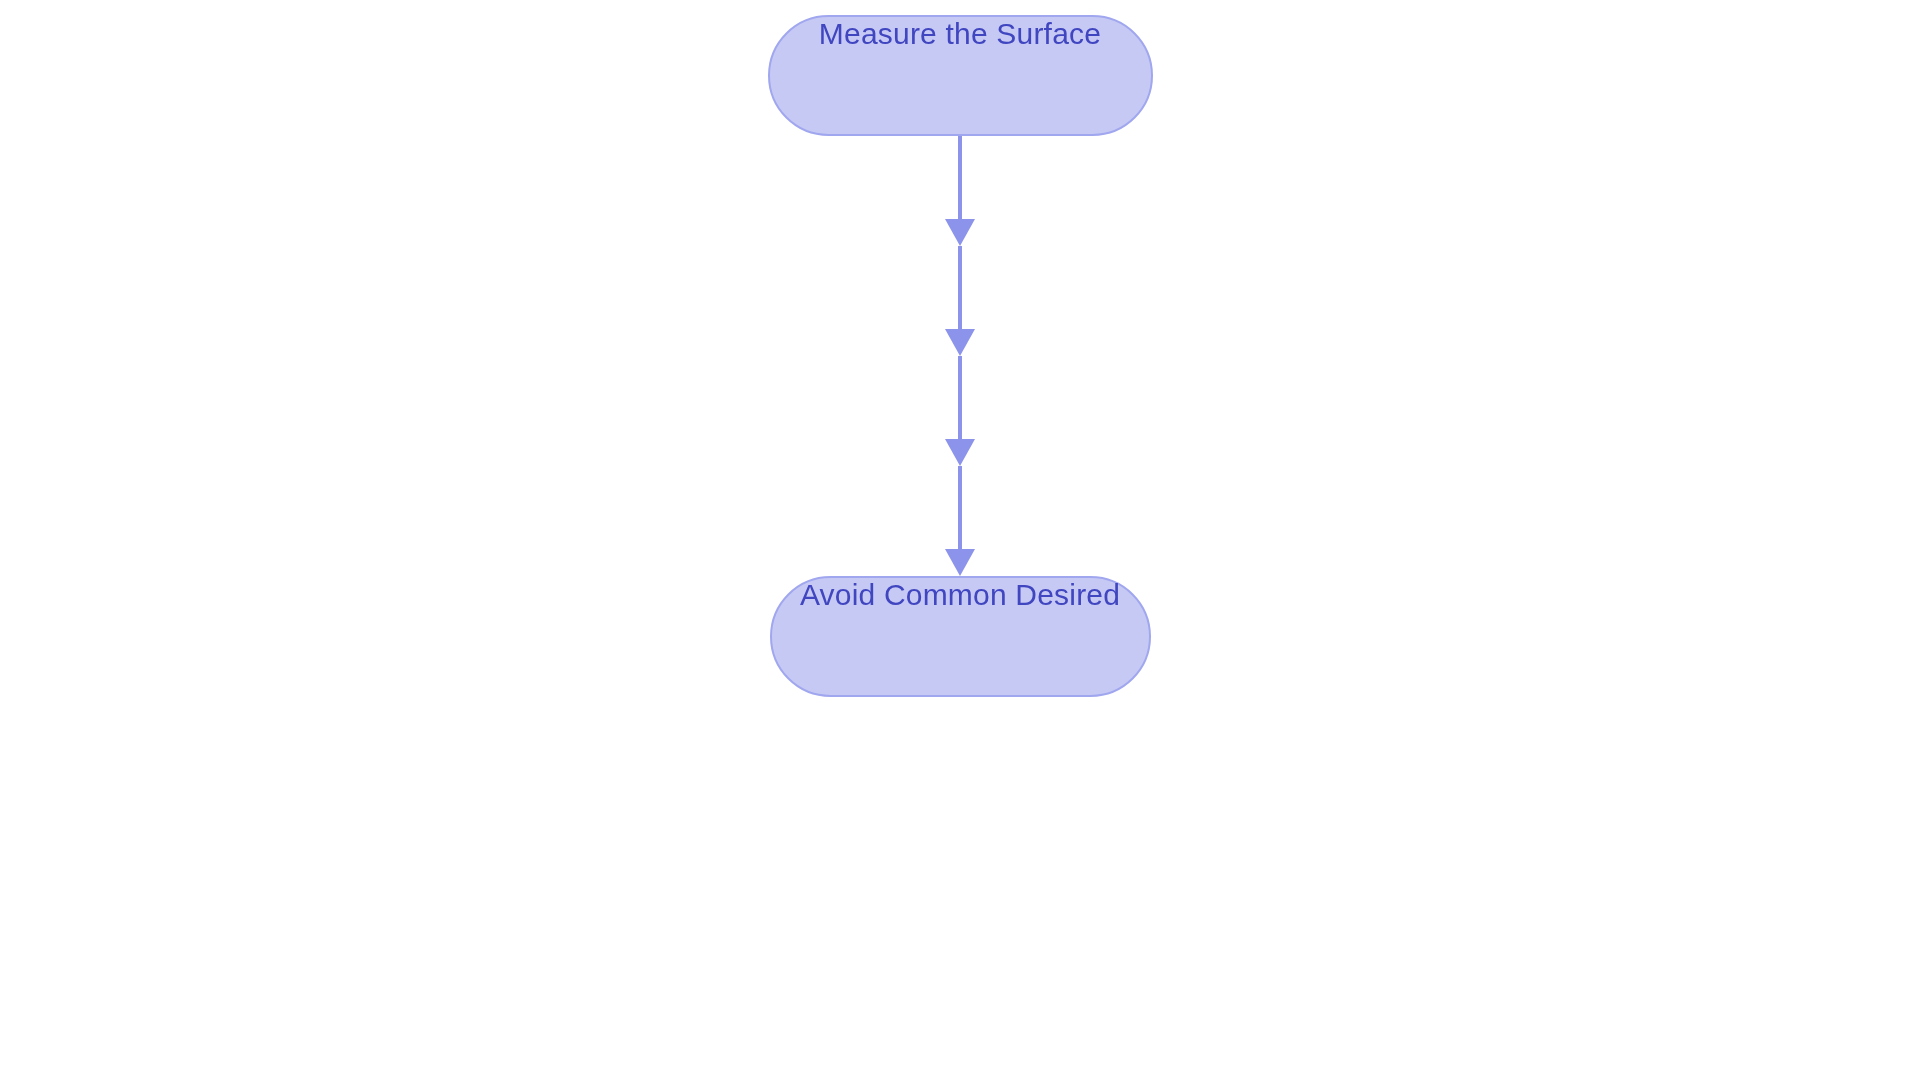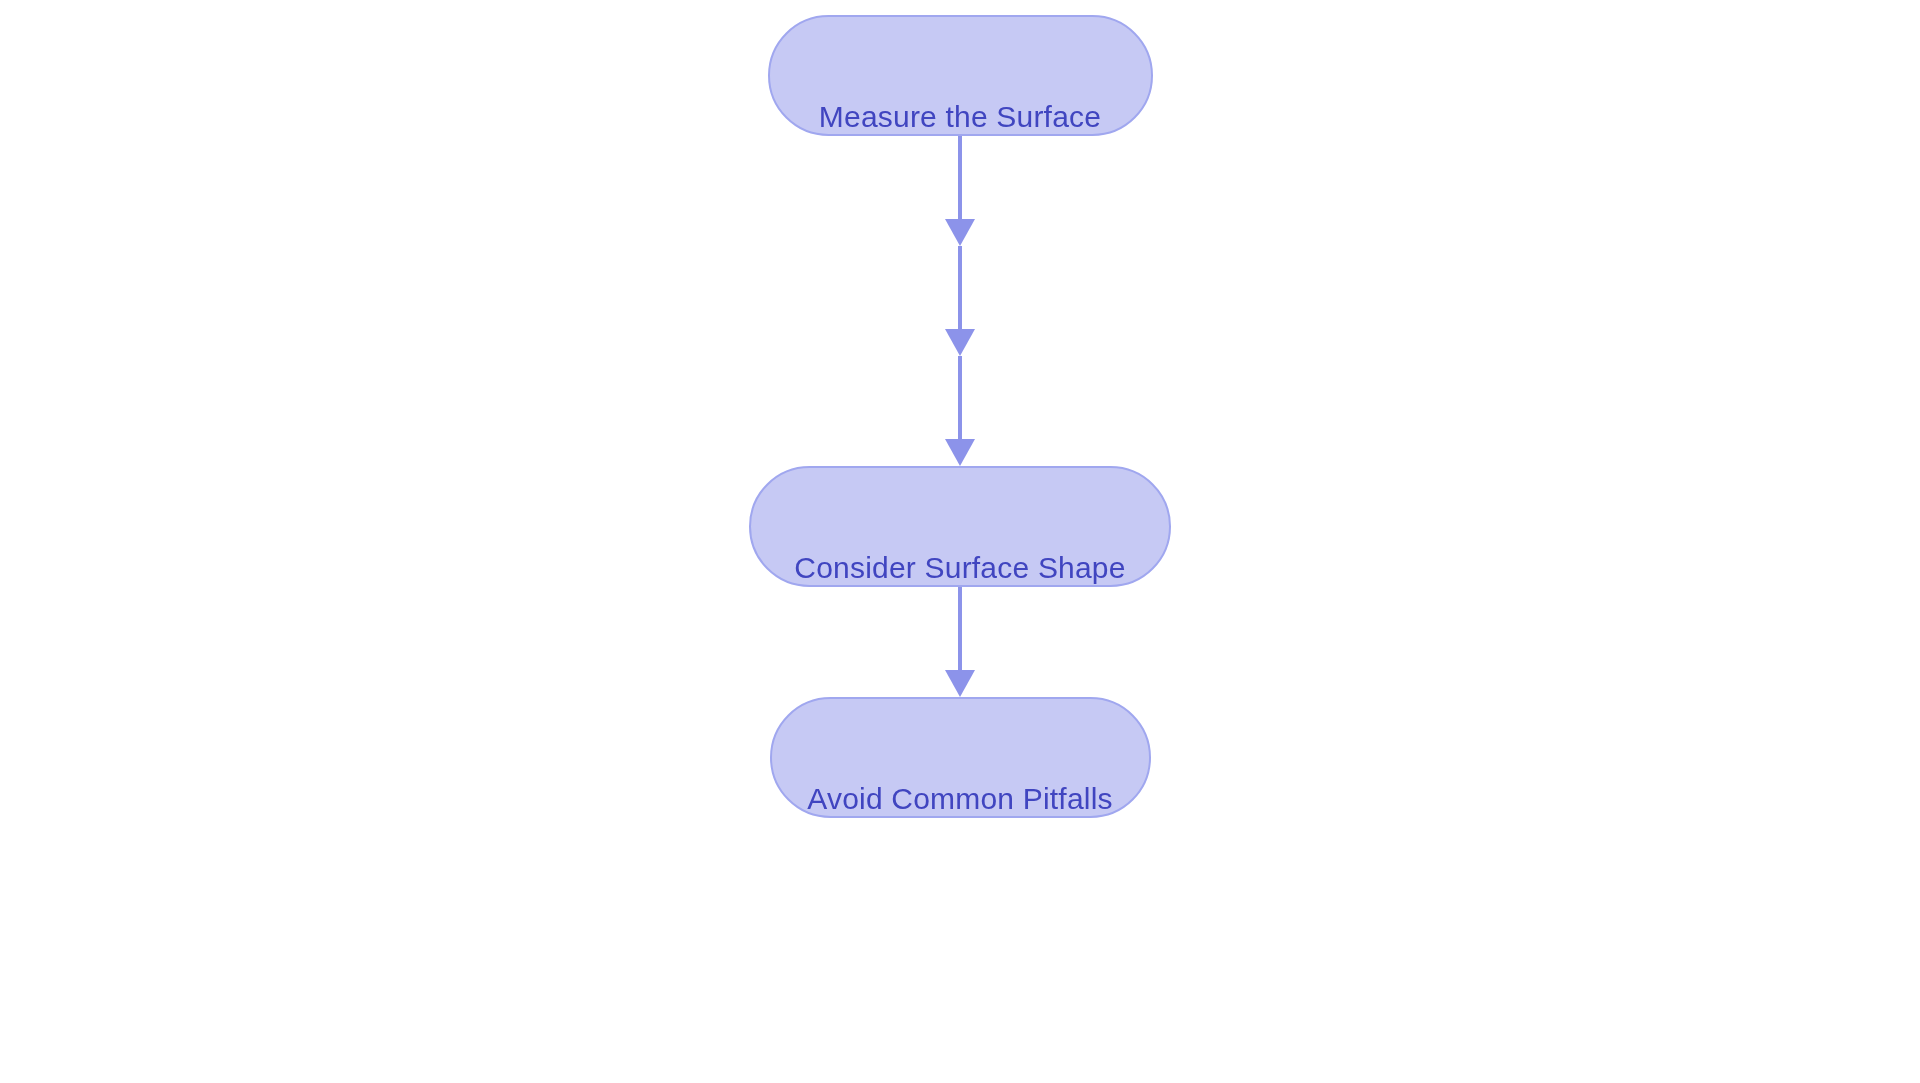--- a/index.html
+++ b/index.html
@@ -20,21 +20,21 @@
     padding-top: 15px;
     box-sizing: border-box;
   }
   .node {
     height: 121px;
     border-radius: 60.5px;
     background: #c6c9f4;
     border: 2px solid #a0a7ef;
     box-sizing: border-box;
     display: flex;
-    align-items: flex-end;
+    align-items: flex-start;
     justify-content: center;
     color: #4045c0;
     font-size: 30px;
     letter-spacing: 0.2px;
     white-space: nowrap;
     flex: 0 0 auto;
   }
   .w0 { width: 385px; }
   .w1 { width: 471px; }
   .w2 { width: 343px; }
@@ -79,26 +79,23 @@
     <div class="shaft"></div>
     <div class="head"></div>
   </div>
 
 
   <div class="arrow">
     <div class="shaft"></div>
     <div class="head"></div>
   </div>
 
-  <div class="node w3">
-    <span>Consider Surface Shape</span>
-  </div>
 
   <div class="arrow">
     <div class="shaft"></div>
     <div class="head"></div>
   </div>
 
   <div class="node w4">
-    <span>Avoid Common Pitfalls</span>
+    <span>Avoid Common Desired</span>
   </div>
 
 </div>
 
 </body></html>

